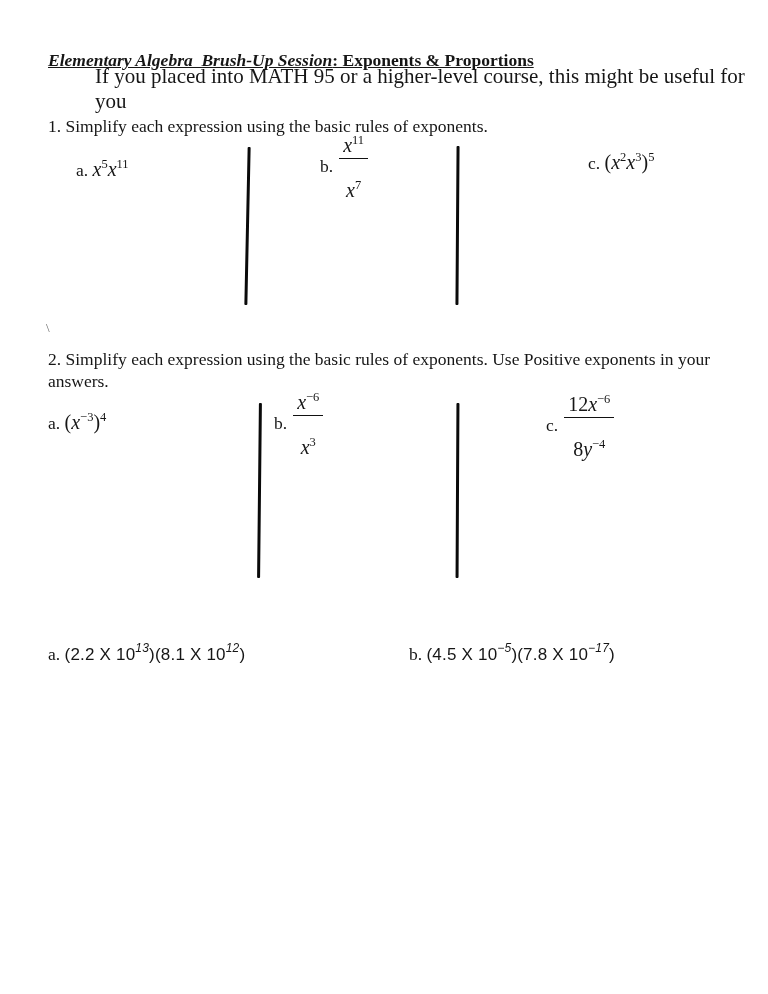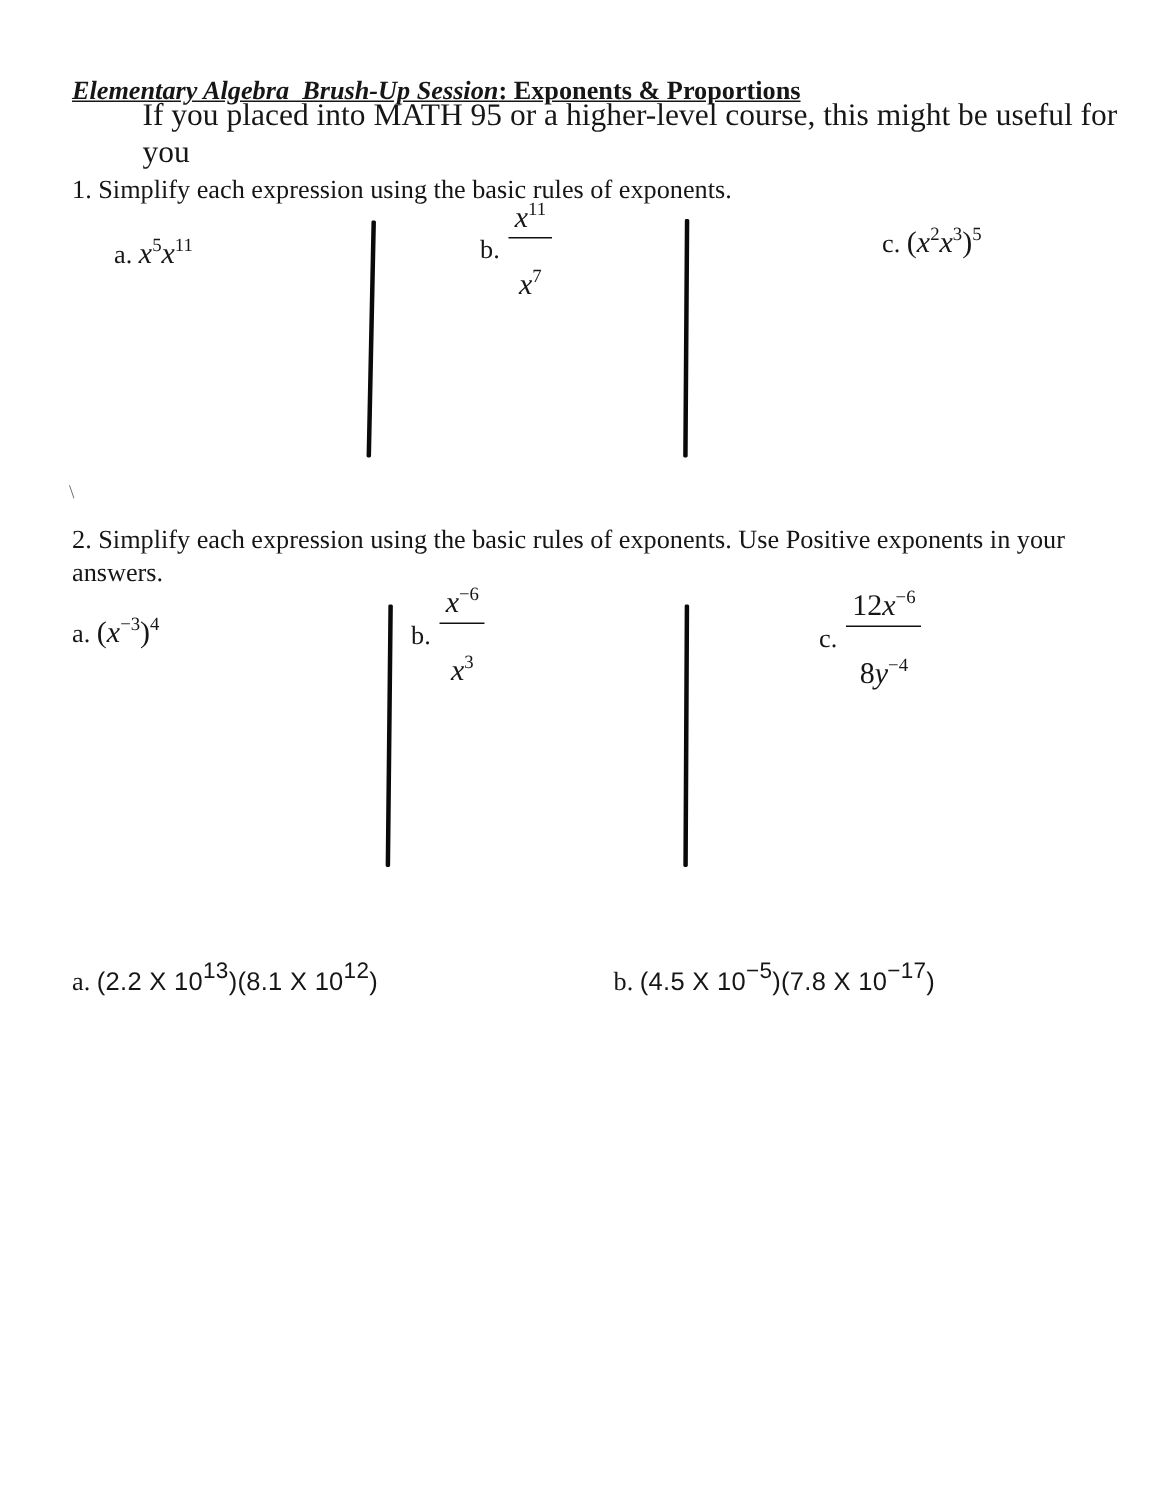--- a/index.html
+++ b/index.html
@@ -43,21 +43,21 @@
   #q1b { left: 320px; top: 134px; }
   #q1c { left: 588px; top: 151px; }
   #q2a { left: 48px;  top: 411px; }
   #q2b { left: 274px; top: 391px; }
   #q2c { left: 546px; top: 393px; }
   #q3a { left: 48px;  top: 644px; }
   #q3b { left: 409px; top: 644px; }
 
   
   .sci-expr { font-family: "Liberation Sans", sans-serif; font-size: 17px; letter-spacing: 0.2px; }
-  .sci-expr sup { font-size: 15px; top: -1px; }
+  .sci-expr sup { font-size: 12px; top: -1px; font-style: italic; }
 
   
   .vline { position: absolute; width: 2.6px; background: #0a0a0a; border-radius: 1px; }
   #vline-1a { left: 246px; top: 147px; height: 158px; transform: rotate(1.2deg); }
   #vline-1b { left: 456px; top: 146px; height: 159px; transform: rotate(0.4deg); }
   #vline-2a { left: 258px; top: 403px; height: 175px; transform: rotate(0.6deg); }
   #vline-2b { left: 456px; top: 403px; height: 175px; transform: rotate(0.3deg); }
 
   
   .stray { position: absolute; left: 46px; top: 320px; font-size: 13px; color: #6a6a6a; }

